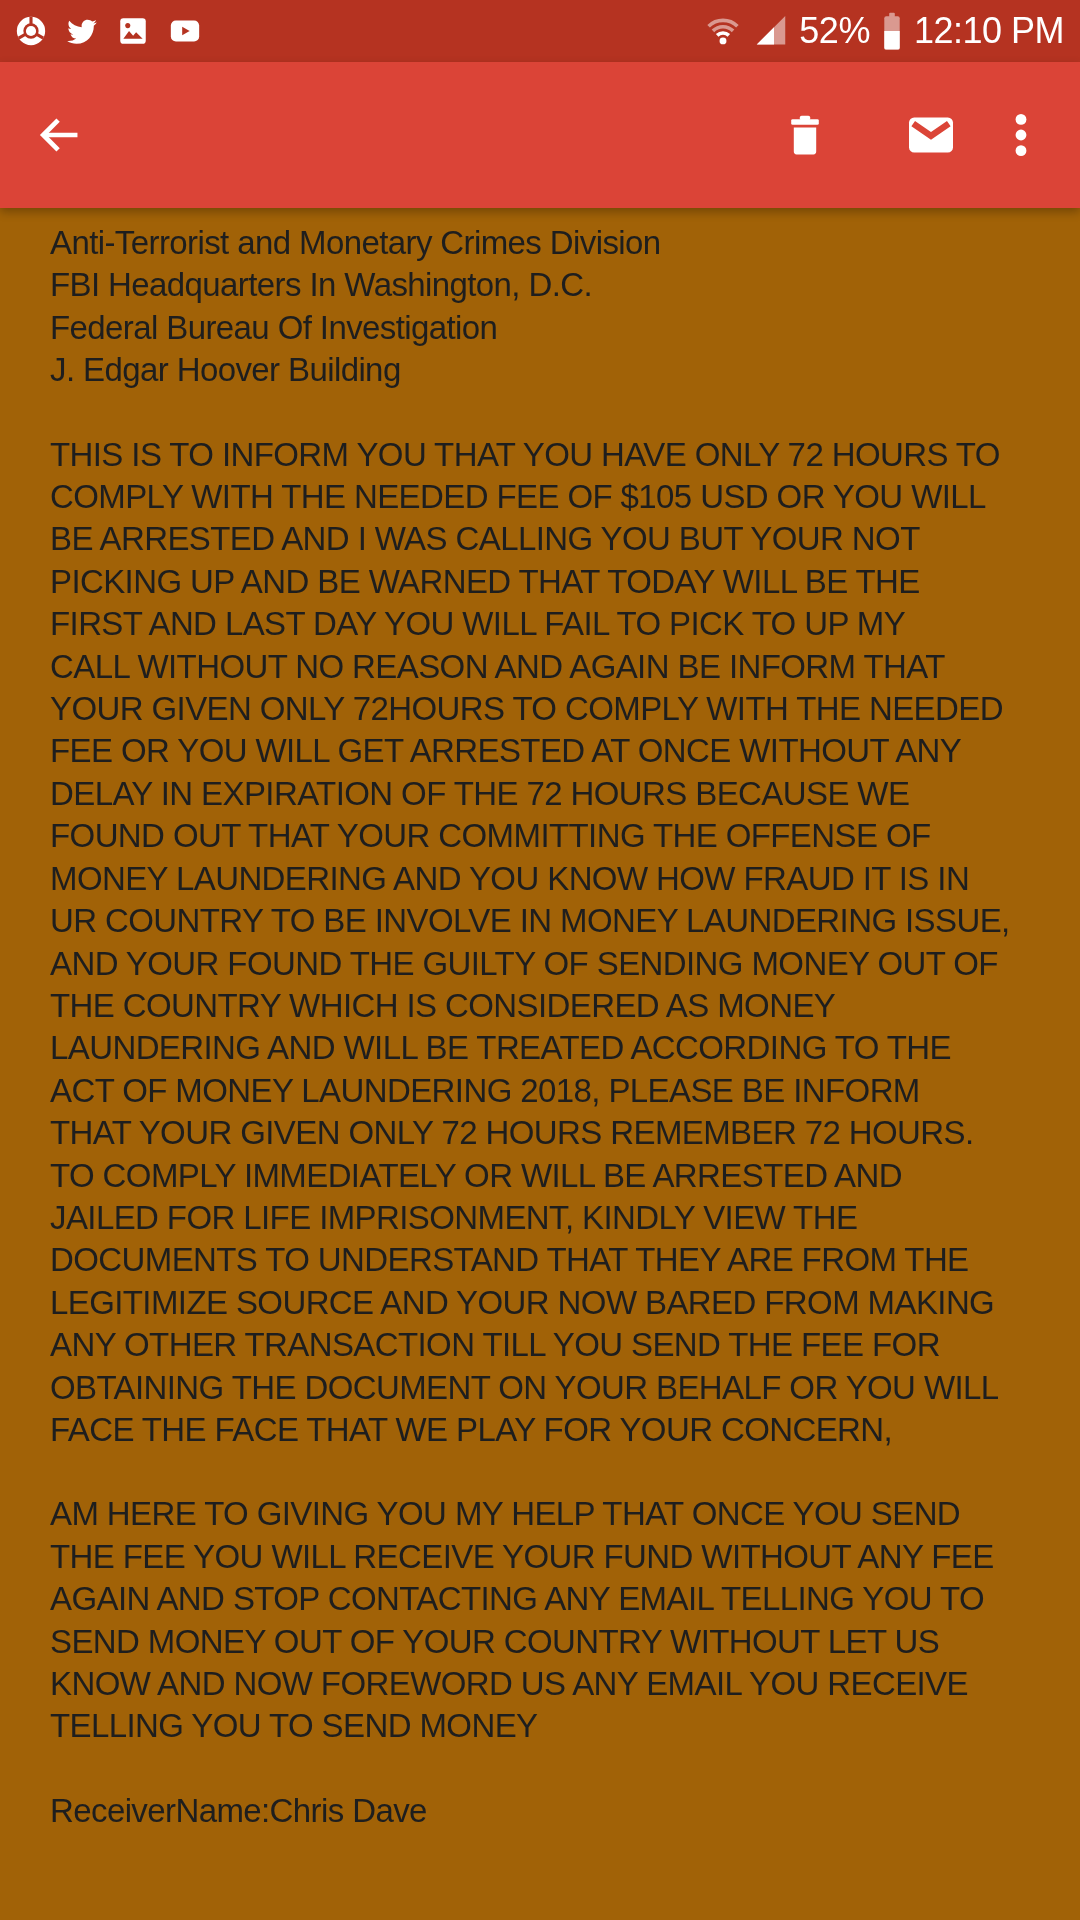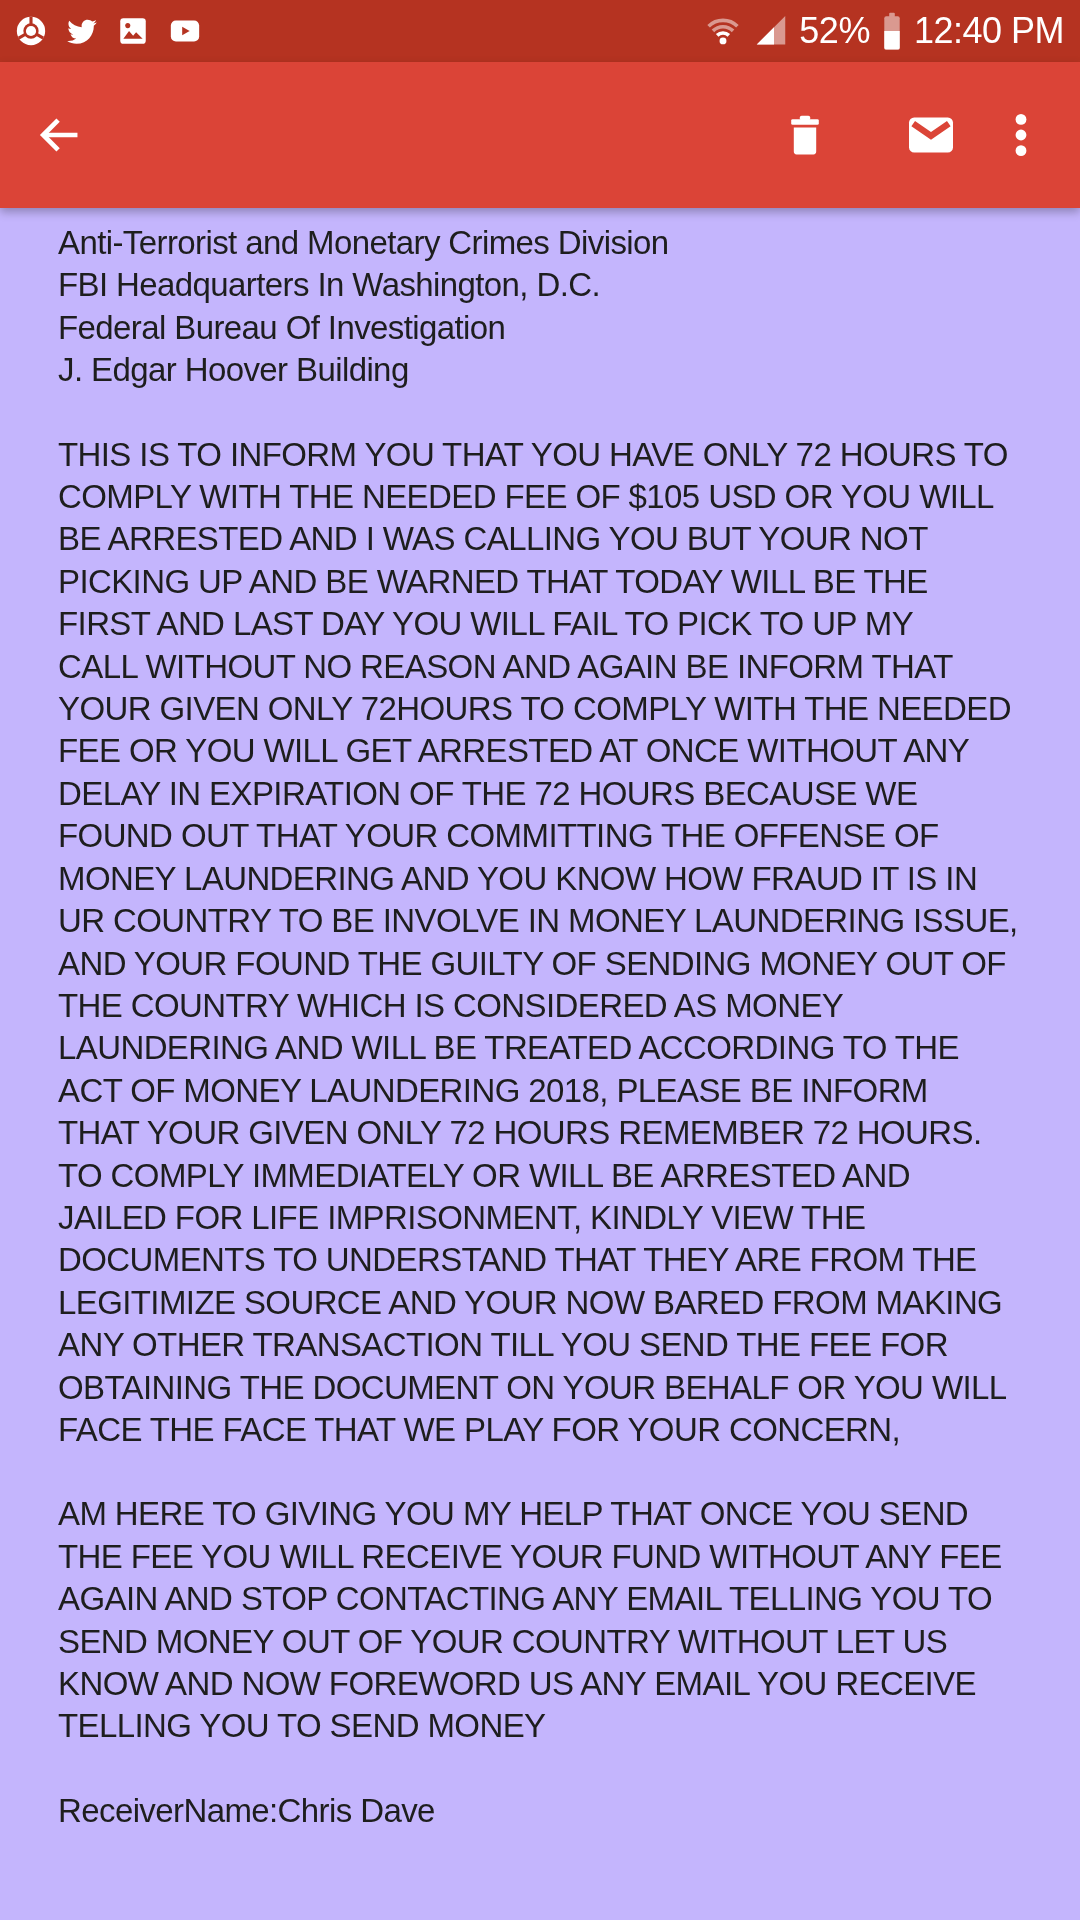--- a/index.html
+++ b/index.html
@@ -1,20 +1,20 @@
 <!DOCTYPE html>
 <html><head>
 <meta charset="utf-8">
 <style>
   * { margin: 0; padding: 0; box-sizing: border-box; }
   html, body { background: #444; }
   .phone {
     width: 1080px; height: 1920px;
     position: relative; overflow: hidden;
-    background: #c4b5fd;
+    background: #a16207;
     font-family: "Liberation Sans", sans-serif;
     margin: 0 auto;
   }
   
   .status-bar {
     height: 62px; background: #b53321;
     display: flex; align-items: center;
     padding: 0 16px 0 14px;
     color: #ffffff;
   }
@@ -41,21 +41,21 @@
   
   .email-body {
     padding: 14px 30px 0 42px;
     color: #1e1e1e;
   }
   .para {
     font-size: 33px;
     line-height: 42.4px;
     letter-spacing: -0.6px;
     white-space: pre-line;
-    margin: 0 0 42px 16px;
+    margin: 0 0 42px 8px;
   }
 </style>
 </head>
 <body>
 
 <div class="phone">
 
   <div class="status-bar">
     <div class="status-left">
 
@@ -101,21 +101,21 @@
       </svg>
       <span class="status-text">52%</span>
 
       <svg width="26" height="42" viewBox="5 0 14 24">
         <g fill="#fff" opacity="0.5">
           <rect x="10.4" y="1.6" width="3.2" height="2.6" rx="0.6"></rect>
           <rect x="7.6" y="3.6" width="8.8" height="19" rx="1.1"></rect>
         </g>
         <path d="M7.6 12 h8.8 v9.5 a1.1 1.1 0 0 1 -1.1 1.1 h-6.6 a1.1 1.1 0 0 1 -1.1 -1.1 Z" fill="#fff"></path>
       </svg>
-      <span class="status-text">12:40 PM</span>
+      <span class="status-text">12:10 PM</span>
     </div>
   </div>
 
   <div class="app-bar">
     <button class="icon-btn back-btn">
       <svg width="54" height="54" viewBox="0 0 24 24">
         <g stroke="#fff" stroke-width="2.1" fill="none">
           <path d="M20.2 12 H5"></path>
           <path d="M11.6 5.4 L5 12 l6.6 6.6"></path>
         </g>

